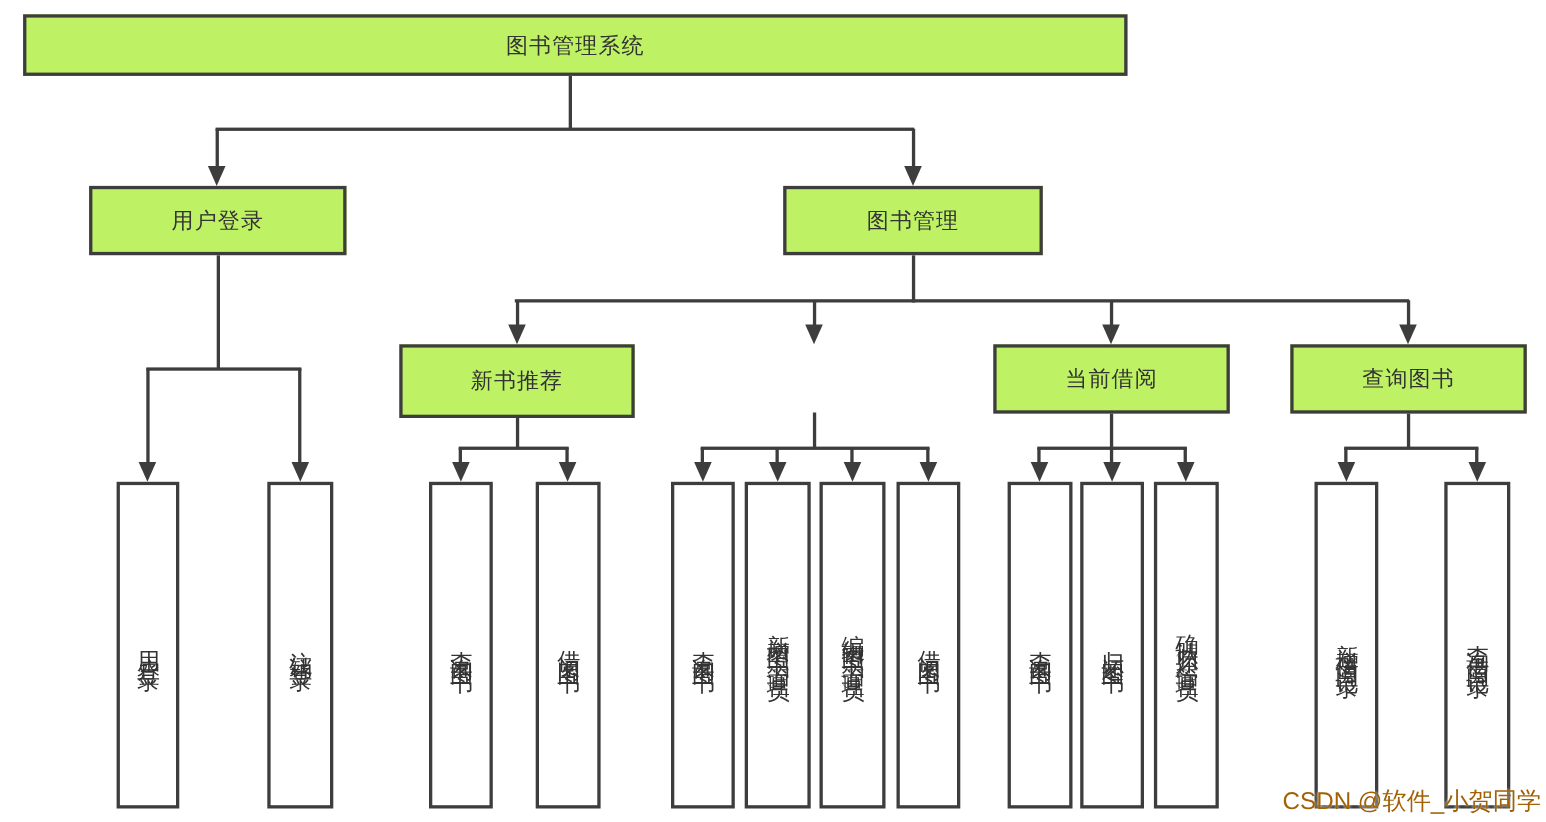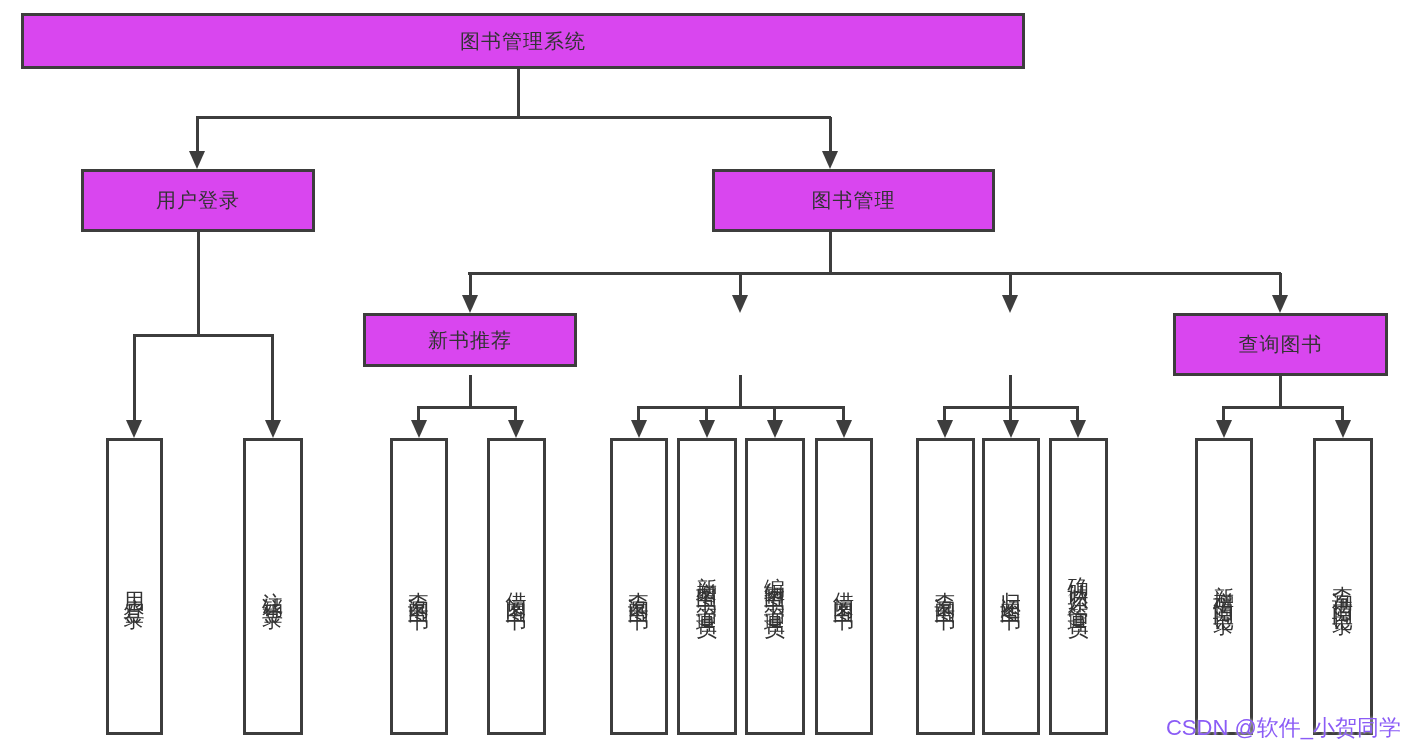--- a/index.html
+++ b/index.html
@@ -12,21 +12,21 @@
     width: 1405px;
     height: 747px;
     background: #ffffff;
     overflow: hidden;
     font-family: "Liberation Sans", sans-serif;
   }
   
   .hbox {
     position: absolute;
     box-sizing: border-box;
-    background: #d946ef;
+    background: #bef264;
     border: 3px solid #3d3d3d;
     display: flex;
     align-items: center;
     justify-content: center;
     z-index: 2;
   }
   .hbox span {
     font-size: 20px;
     color: #333333;
     letter-spacing: 1px;
@@ -74,48 +74,51 @@
     border-left: 8px solid transparent;
     border-right: 8px solid transparent;
     border-top: 18px solid #3d3d3d;
     z-index: 3;
   }
   .watermark {
     position: absolute;
     right: 4px;
     bottom: 4px;
     font-size: 22px;
-    color: #8b5cf6;
+    color: #a16207;
     text-shadow: 0 0 3px #ffffff;
     z-index: 5;
     white-space: nowrap;
   }
 </style>
 </head>
 <body>
 
 <div class="canvas">
 
   <div class="hbox" style="left:21px; top:13px; width:1004px; height:56px;">
     <span>图书管理系统</span>
   </div>
 
   <div class="hbox" style="left:81px; top:169px; width:234px; height:63px;">
     <span>用户登录</span>
   </div>
 
-  <div class="hbox" style="left:712px; top:169px; width:283px; height:63px;">
+  <div class="hbox" style="left:712px; top:169px; width:236px; height:63px;">
     <span>图书管理</span>
   </div>
 
-  <div class="hbox" style="left:363px; top:313px; width:214px; height:54px;">
+  <div class="hbox" style="left:363px; top:313px; width:214px; height:67px;">
     <span>新书推荐</span>
   </div>
 
 
+  <div class="hbox" style="left:903px; top:313px; width:215px; height:63px;">
+    <span>当前借阅</span>
+  </div>
 
   <div class="hbox" style="left:1173px; top:313px; width:215px; height:63px;">
     <span>查询图书</span>
   </div>
 
   <div class="vbox" style="left:106px; width:57px;">
     <span class="vtext">用户登录</span>
   </div>
   <div class="vbox" style="left:243px; width:60px;">
     <span class="vtext">注销登录</span>

